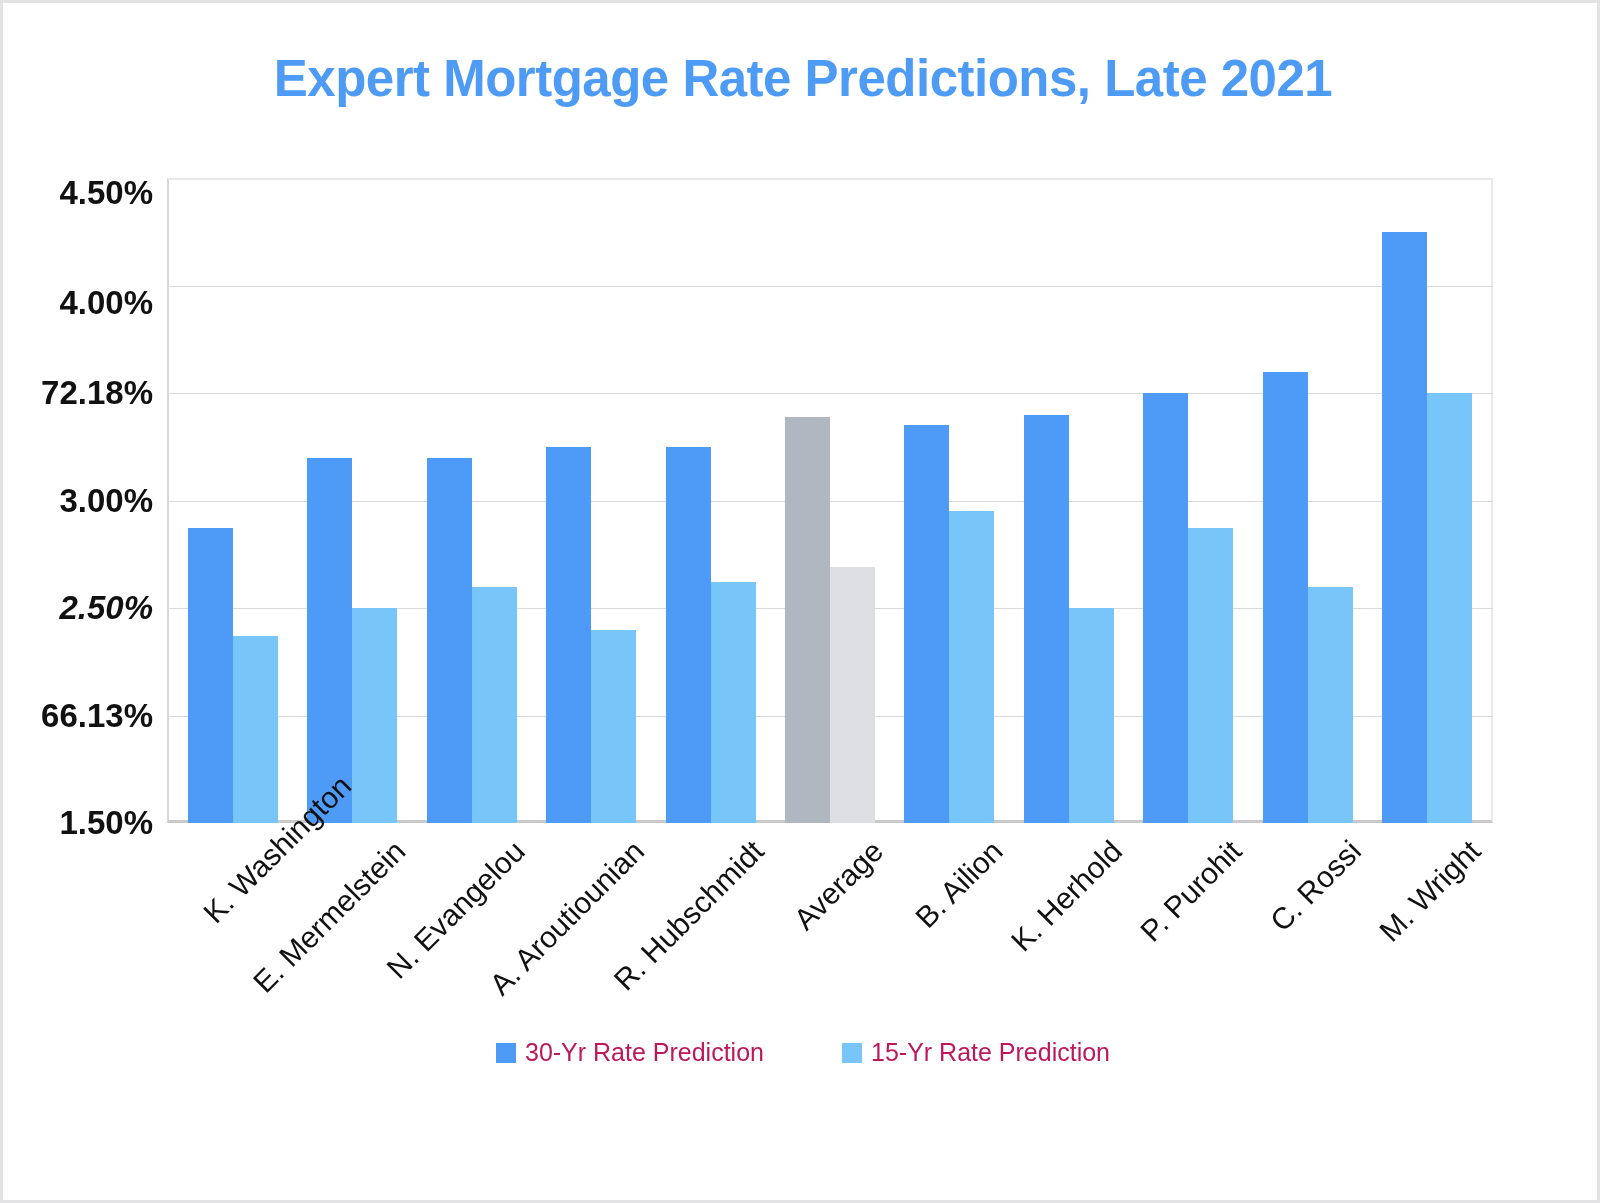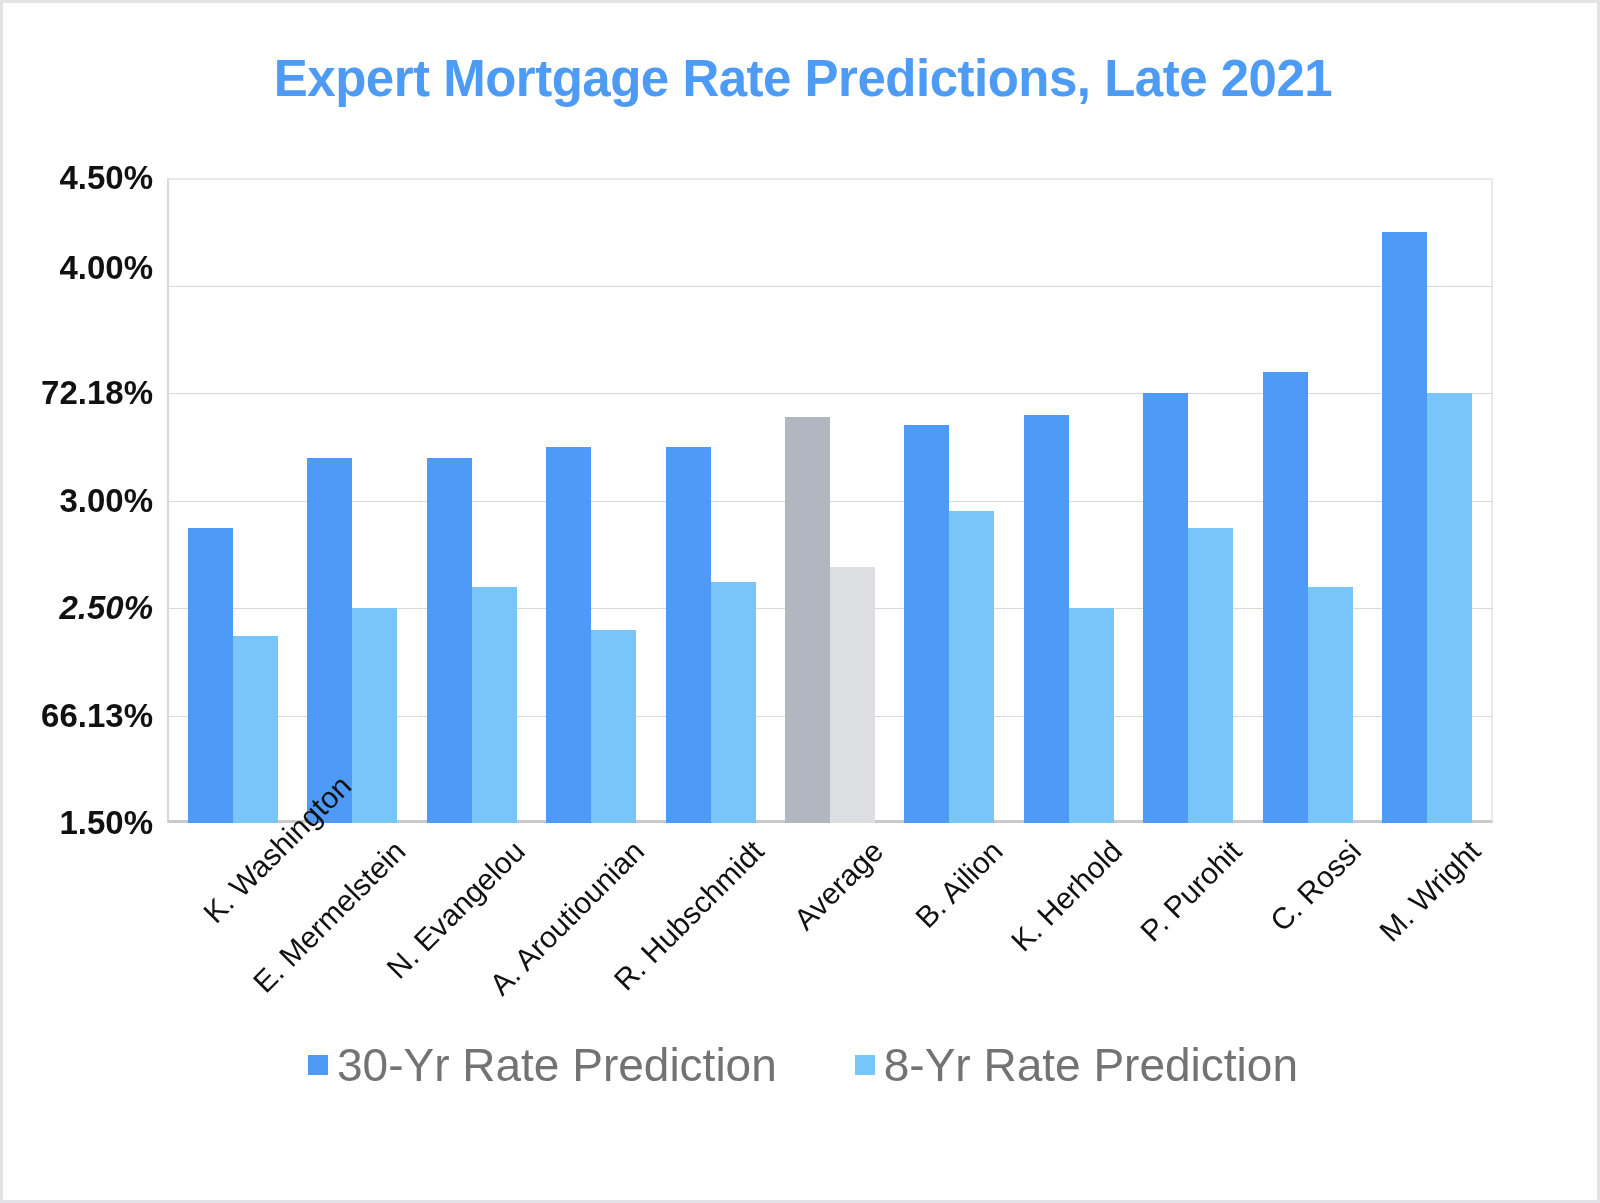--- a/index.html
+++ b/index.html
@@ -133,22 +133,22 @@
     gap: 9px;
   }
   .swatch {
     width: 20px;
     height: 20px;
     display: inline-block;
   }
   .swatch.s30 { background: #4e9af7; }
   .swatch.s15 { background: #78c5f9; }
   .legend-text {
-    font-size: 46px;
-    color: #737373;
+    font-size: 25px;
+    color: #be185d;
     white-space: nowrap;
   }
 
   
   .footer {
     position: absolute;
     left: 46px;
     top: 1108px;
     font-size: 29px;
     color: #111111;
@@ -156,22 +156,22 @@
   }
 </style>
 </head>
 <body>
 
 <div class="figure">
 
   <div class="chart-title">Expert Mortgage Rate Predictions, Late 2021</div>
 
   <div class="ylabels-layer" id="y-axis">
-      <div class="ylabel" style="left: 0px; top: 175px;">4.50%</div>
-      <div class="ylabel" style="left: 0px; top: 265px;">4.00%</div>
+      <div class="ylabel" style="left: 0px; top: 190px;">4.50%</div>
+      <div class="ylabel" style="left: 0px; top: 300px;">4.00%</div>
       <div class="ylabel" style="left: 0px; top: 390px;">72.18%</div>
       <div class="ylabel" style="left: 0px; top: 497.5px; padding-left: 20px;">3.00%</div>
       <div class="ylabel" style="left: 0px; top: 605px; font-style: italic;">2.50%</div>
       <div class="ylabel" style="left: 0px; top: 712.5px;">66.13%</div>
       <div class="ylabel" style="left: 0px; top: 820px;">1.50%</div>
     </div>
 
   <div class="plot-wrap">
     <div class="plot-frame"></div>
     <div class="grid-layer" id="grid-layer">
@@ -243,18 +243,18 @@
       <div class="xlabel" style="left: 0px; width: 1296.27px; top: 8px; transform-origin: right top;">M. Wright</div>
     </div>
 
   <div class="legend" id="legend">
       <div class="legend-item">
         <span class="swatch s30"></span>
         <span class="legend-text">30-Yr Rate Prediction</span>
       </div>
       <div class="legend-item">
         <span class="swatch s15"></span>
-        <span class="legend-text">8-Yr Rate Prediction</span>
+        <span class="legend-text">15-Yr Rate Prediction</span>
       </div>
     </div>
 
 
 </div>
 
 </body></html>

